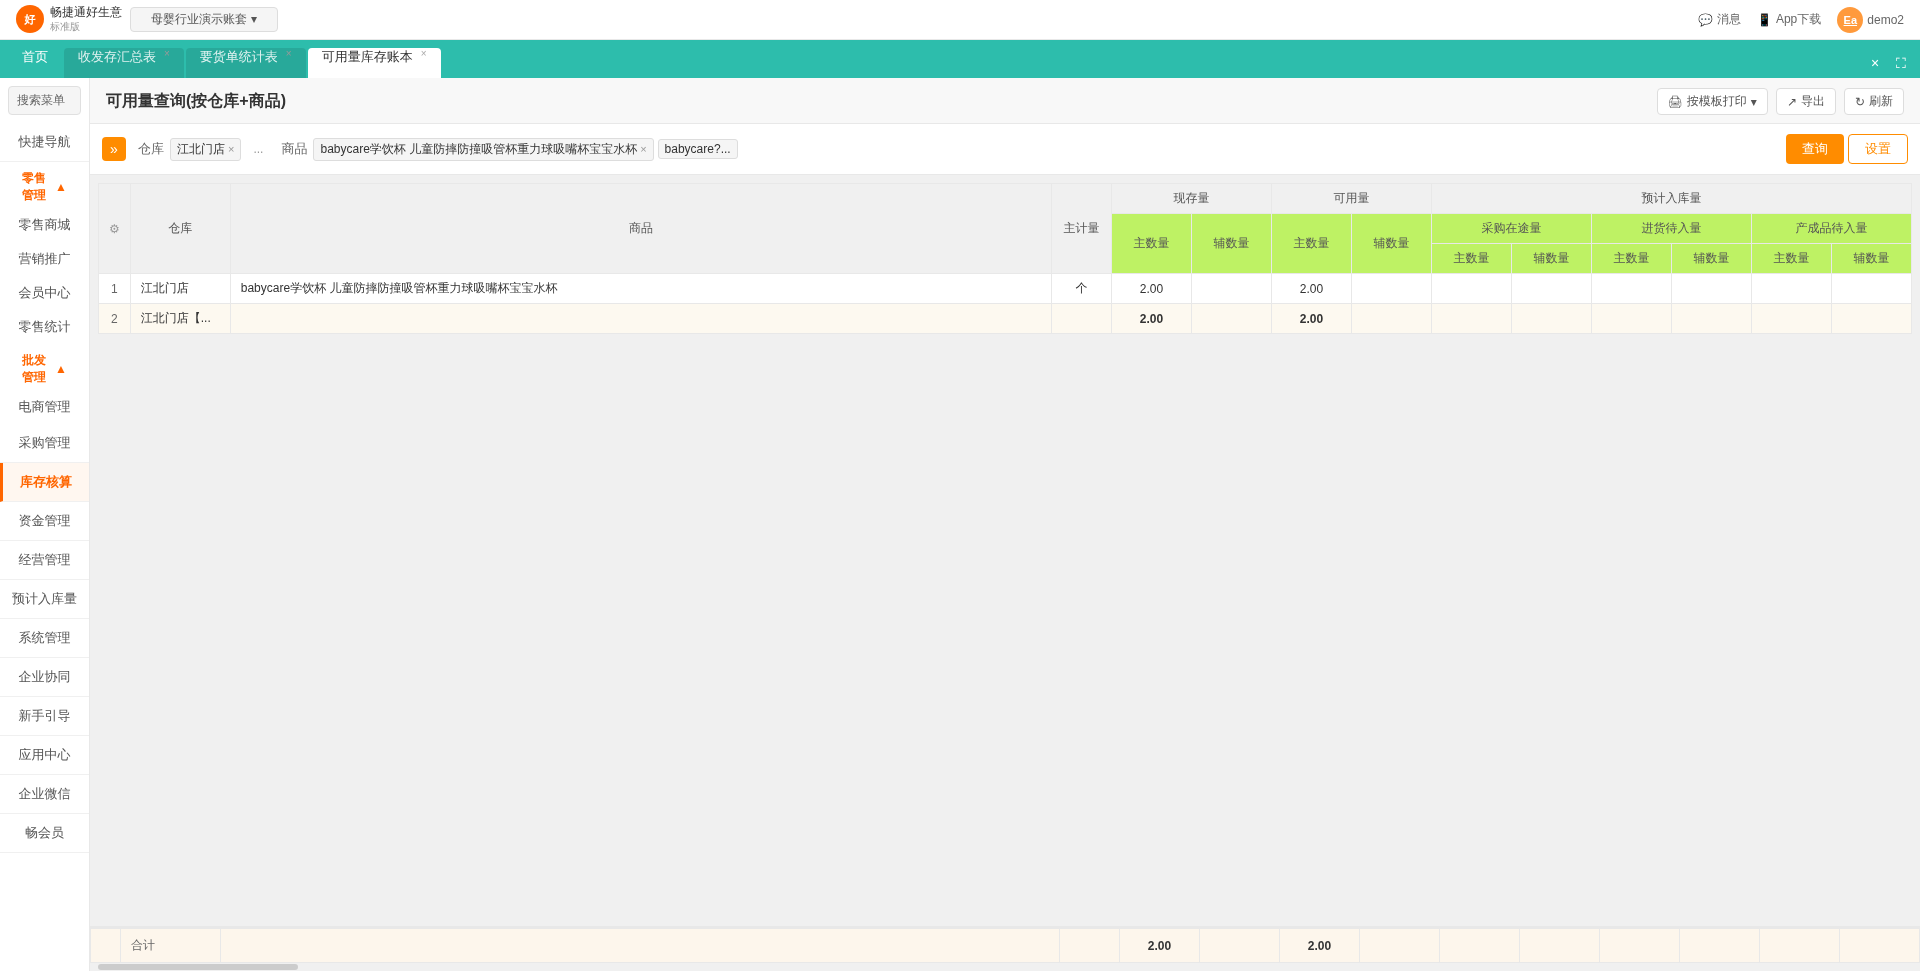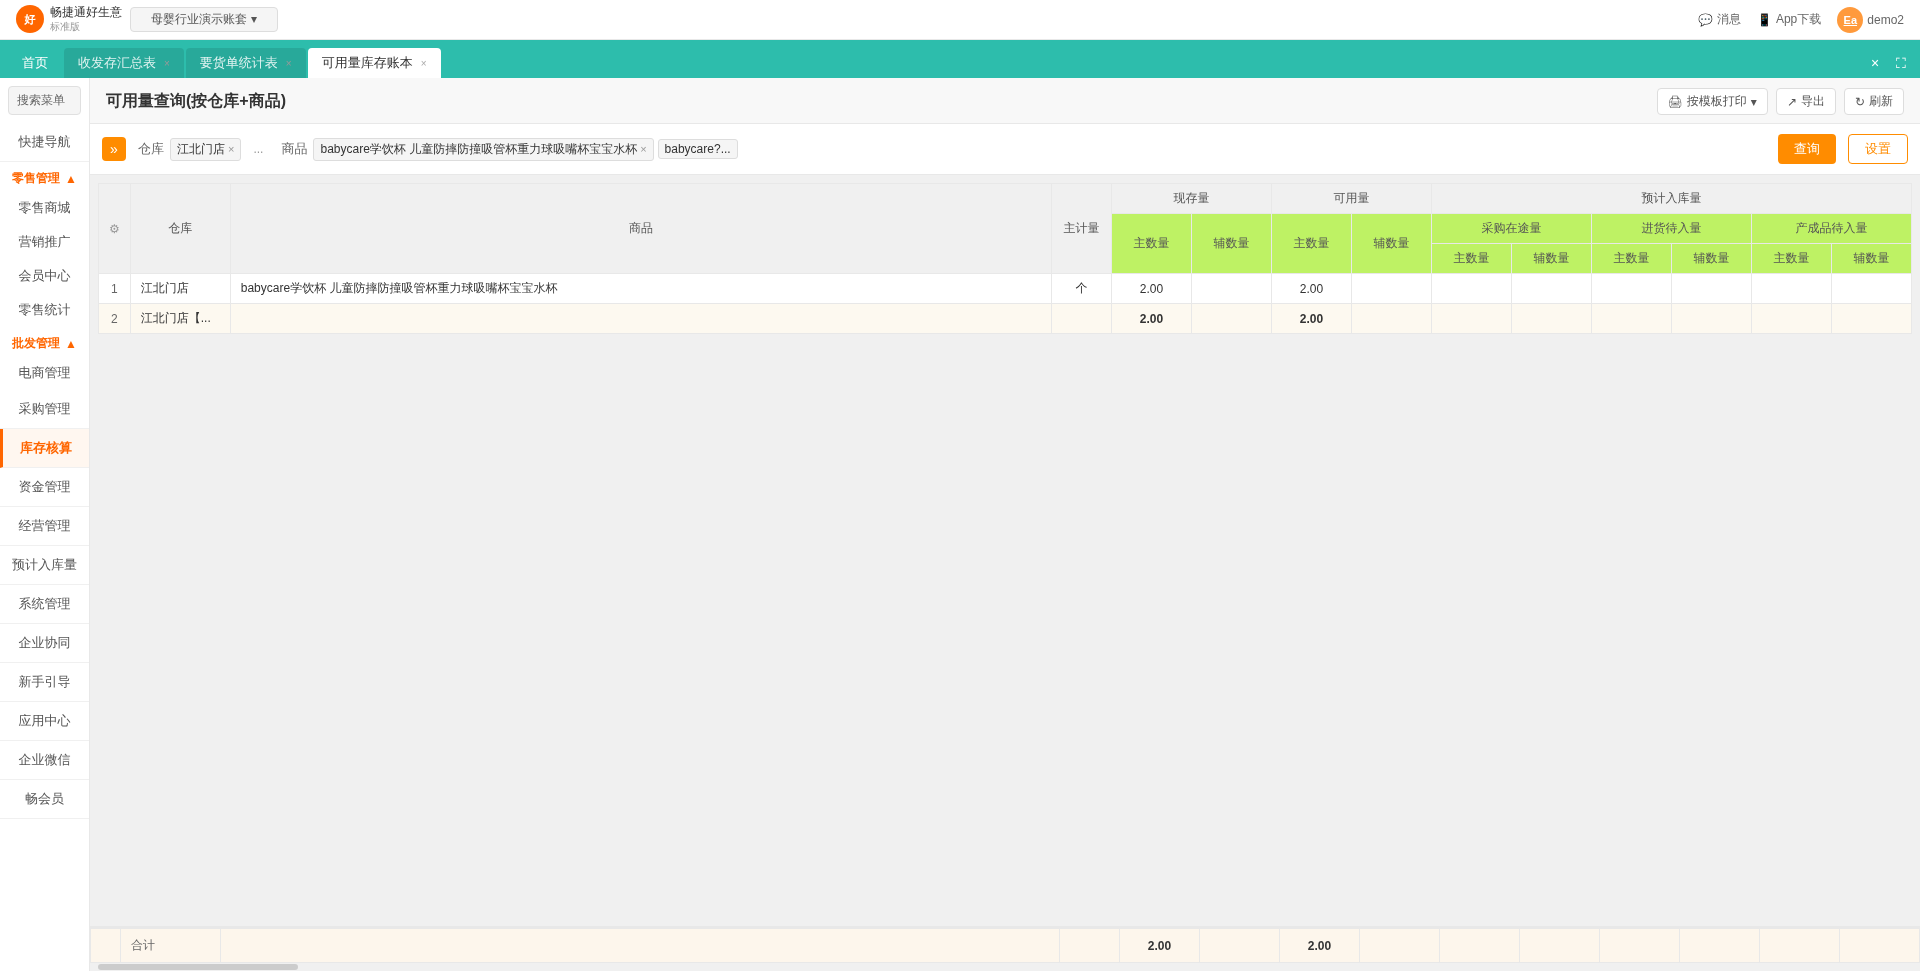--- a/index.html
+++ b/index.html
@@ -12,57 +12,57 @@
     .logo-icon { width: 28px; height: 28px; background: #ff6600; border-radius: 50%; display: flex; align-items: center; justify-content: center; color: white; font-size: 11px; font-weight: bold; }
     .logo-text { font-size: 12px; color: #333; line-height: 1.2; }
     .logo-sub { font-size: 10px; color: #999; }
     .tenant-selector { display: flex; align-items: center; gap: 4px; background: #f5f5f5; border: 1px solid #ddd; border-radius: 4px; padding: 3px 20px; cursor: pointer; font-size: 12px; color: #555; min-width: 140px; }
     .top-bar-right { display: flex; align-items: center; gap: 16px; font-size: 12px; color: #666; }
     .top-bar-right-item { display: flex; align-items: center; gap: 4px; cursor: pointer; }
     .user-avatar { width: 26px; height: 26px; border-radius: 50%; background: #ff9a3c; display: flex; align-items: center; justify-content: center; color: white; font-size: 11px; font-weight: bold; text-decoration: underline; }
 
     
     .nav-tabs { height: 38px; background: #2dbdac; display: flex; align-items: flex-end; padding: 0 8px; flex-shrink: 0; gap: 2px; position: relative; }
-    .nav-tab { height: 30px; padding: 0 14px; border-radius: 4px 4px 0 0; display: flex; align-items: center; gap: 6px; font-size: 13px; cursor: pointer; color: rgba(255,255,255,0.85); background: rgba(0,0,0,0.1); }
+    .nav-tab { height: 30px; padding: 0 14px; border-radius: 4px 4px 0 0; display: flex; align-items: flex-start; gap: 6px; font-size: 13px; cursor: pointer; color: rgba(255,255,255,0.85); background: rgba(0,0,0,0.1); }
     .nav-tab.active { background: #fff; color: #333; }
     .nav-tab .tab-close { font-size: 10px; color: #999; margin-left: 2px; }
     .nav-tab.active .tab-close { color: #aaa; }
     .nav-tab-home { background: transparent; color: white; }
     .nav-right-controls { margin-left: auto; display: flex; align-items: center; gap: 4px; padding-bottom: 4px; }
     .nav-control-btn { width: 22px; height: 22px; display: flex; align-items: center; justify-content: center; color: white; cursor: pointer; font-size: 14px; }
 
     
     .main-layout { display: flex; flex: 1; overflow: hidden; }
 
     
     .sidebar { width: 90px; background: #fff; border-right: 1px solid #e8e8e8; display: flex; flex-direction: column; overflow-y: auto; flex-shrink: 0; }
     .sidebar-search { padding: 8px; }
     .sidebar-search-btn { width: 100%; background: #f5f5f5; border: 1px solid #e0e0e0; border-radius: 4px; padding: 5px 8px; font-size: 12px; color: #666; cursor: pointer; text-align: left; }
     .sidebar-nav-item { padding: 10px 8px; font-size: 13px; color: #555; cursor: pointer; text-align: center; border-bottom: 1px solid #f0f0f0; }
-    .sidebar-section { padding: 8px 12px 4px; font-size: 12px; color: #ff6600; display: flex; align-items: center; justify-content: space-between; cursor: pointer; font-weight: bold; }
+    .sidebar-section { padding: 8px 22px 4px; font-size: 12px; color: #ff6600; display: flex; align-items: center; justify-content: space-between; cursor: pointer; font-weight: bold; }
     .sidebar-sub-item { padding: 8px 12px; font-size: 13px; color: #555; cursor: pointer; text-align: center; }
     .sidebar-active { background: #fff7f0; color: #ff6600; font-weight: bold; border-left: 3px solid #ff6600; }
 
     
     .content { flex: 1; display: flex; flex-direction: column; overflow: hidden; background: #f0f0f0; }
     .page-header { background: #f8f8f8; padding: 10px 16px 8px; border-bottom: 1px solid #e8e8e8; display: flex; align-items: center; justify-content: space-between; flex-shrink: 0; }
     .page-title { font-size: 16px; font-weight: bold; color: #333; }
     .page-actions { display: flex; align-items: center; gap: 8px; }
     .page-action-btn { display: flex; align-items: center; gap: 4px; padding: 4px 10px; border: 1px solid #ddd; border-radius: 4px; background: #fff; font-size: 12px; color: #555; cursor: pointer; }
 
     
     .filter-bar { background: #fff; padding: 10px 12px; border-bottom: 1px solid #e8e8e8; display: flex; align-items: center; gap: 12px; flex-shrink: 0; }
     .filter-expand-btn { width: 24px; height: 24px; background: #ff8c00; border-radius: 4px; display: flex; align-items: center; justify-content: center; color: white; cursor: pointer; font-size: 14px; flex-shrink: 0; }
     .filter-item { display: flex; align-items: center; gap: 6px; font-size: 13px; }
     .filter-label { color: #666; white-space: nowrap; }
     .filter-tag-group { display: flex; align-items: center; gap: 4px; flex-wrap: wrap; }
     .filter-tag { background: #f5f5f5; border: 1px solid #ddd; border-radius: 3px; padding: 2px 6px; font-size: 12px; color: #333; display: flex; align-items: center; gap: 3px; }
     .filter-tag .tag-close { color: #999; cursor: pointer; font-size: 11px; }
     .filter-more-btn { padding: 2px 6px; color: #999; cursor: pointer; font-size: 12px; }
-    .filter-actions { margin-left: auto; display: flex; gap: 12px; }
+    .filter-actions { margin-left: auto; display: flex; gap: 4px; }
     .btn-query { background: #ff8c00; color: white; border: none; border-radius: 4px; padding: 5px 16px; font-size: 13px; cursor: pointer; }
     .btn-settings { background: #fff; color: #ff8c00; border: 1px solid #ff8c00; border-radius: 4px; padding: 5px 16px; font-size: 13px; cursor: pointer; }
 
     
     .table-container { flex: 1; overflow: auto; padding: 8px; background: #f0f0f0; }
     .data-table { width: 100%; border-collapse: collapse; background: #fff; border: 1px solid #e8e8e8; }
     .data-table th, .data-table td { border: 1px solid #e8e8e8; padding: 6px 10px; font-size: 12px; text-align: center; white-space: nowrap; }
     .data-table th { background: #bef264; color: #555; font-weight: normal; }
     .data-table thead tr:first-child th { background: #f0f0f0; }
     .data-table tbody tr td:first-child { color: #666; }

